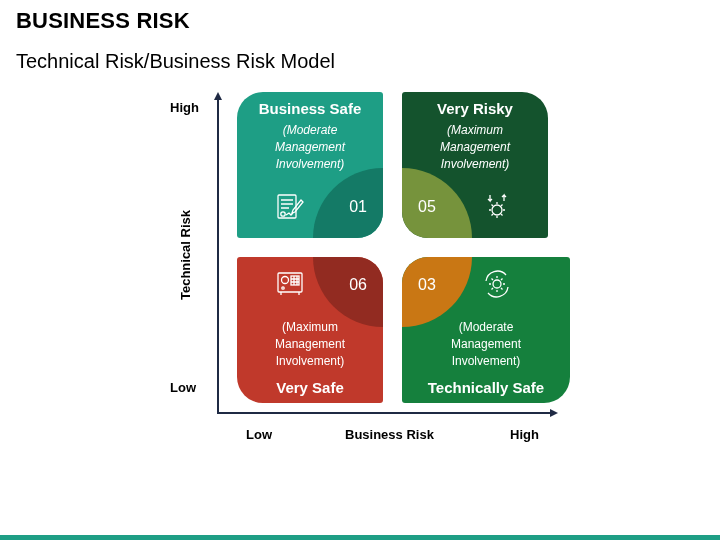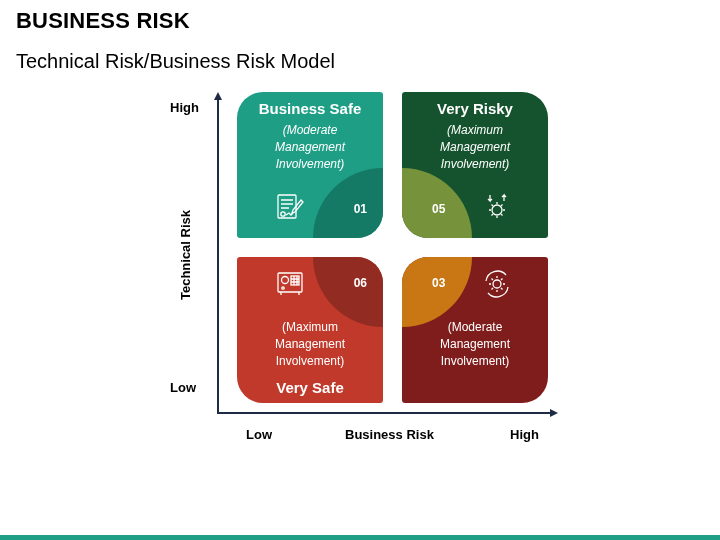--- a/index.html
+++ b/index.html
@@ -9,21 +9,21 @@
   .axis-label{position:absolute;font-size:13px;font-weight:bold;color:#000;}
   .quad{position:absolute;width:146px;height:146px;overflow:hidden;color:#fff;text-align:center;}
   .q1{left:237px;top:92px;border-radius:26px 3px 26px 3px;}
   .q2{left:402px;top:92px;border-radius:3px 26px 3px 26px;}
   .q4{left:237px;top:257px;border-radius:3px 26px 3px 26px;}
   .q3{left:402px;top:257px;border-radius:26px 3px 26px 3px;}
   .quad .head{position:absolute;left:0;right:0;font-size:15px;font-weight:bold;text-align:center;}
   .quad .desc{position:absolute;left:0;right:0;font-size:12px;line-height:17px;}
   .q1 .desc,.q2 .desc{font-style:italic;}
   .corner{position:absolute;width:70px;height:70px;}
-  .num{position:absolute;font-size:12px;font-weight:bold;color:#fff;margin-left:14px;}
+  .num{position:absolute;font-size:16px;font-weight:normal;color:#fff;}
   .icon{position:absolute;width:30px;height:30px;}
   .bottom-bar{position:absolute;left:0;right:0;bottom:0;height:5px;}
 </style>
 </head>
 <body>
 
 <div class="title">BUSINESS RISK</div>
 <div class="subtitle">Technical Risk/Business Risk Model</div>
 
 <svg style="position:absolute;left:0;top:0;" width="720" height="540">
@@ -93,29 +93,30 @@
       <line x1="24" y1="23" x2="24" y2="26"></line>
   </svg>
   <div class="desc" style="top:62px;">
     <div>(Maximum</div>
     <div>Management</div>
     <div>Involvement)</div>
   </div>
   <div class="head" style="top:122px;">Very Safe</div>
 </div>
 
-<div class="quad q3" style="background:#7f1d1d;">
+<div class="quad q3" style="background:#15803d;padding-left:22px;">
   <div class="corner" style="left:0;top:0;background:#C97714;border-radius:0 0 70px 0;"></div>
   <div class="num" style="left:16px;top:19px;">03</div>
   <svg class="icon" viewBox="0 0 30 30" style="left:80px;top:12px;" fill="none" stroke="#fff" stroke-width="1.3">
     <circle cx="15" cy="15" r="4"></circle>
     <path d="M15 7 v2 M15 21 v2 M7 15 h2 M21 15 h2 M9.5 9.5 l1.5 1.5 M19 19 l1.5 1.5 M9.5 20.5 l1.5 -1.5 M19 11 l1.5 -1.5"></path>
     <path d="M4 12 a11.5 11.5 0 0 1 20 -6"></path>
     <path d="M26 18 a11.5 11.5 0 0 1 -20 6"></path>
   </svg>
   <div class="desc" style="top:62px;">
     <div>(Moderate</div>
     <div>Management</div>
     <div>Involvement)</div>
   </div>
+  <div class="head" style="top:122px;">Technically Safe</div>
 </div>
 
 <div class="bottom-bar" style="background:#1E9E85;"></div>
 
 </body></html>

